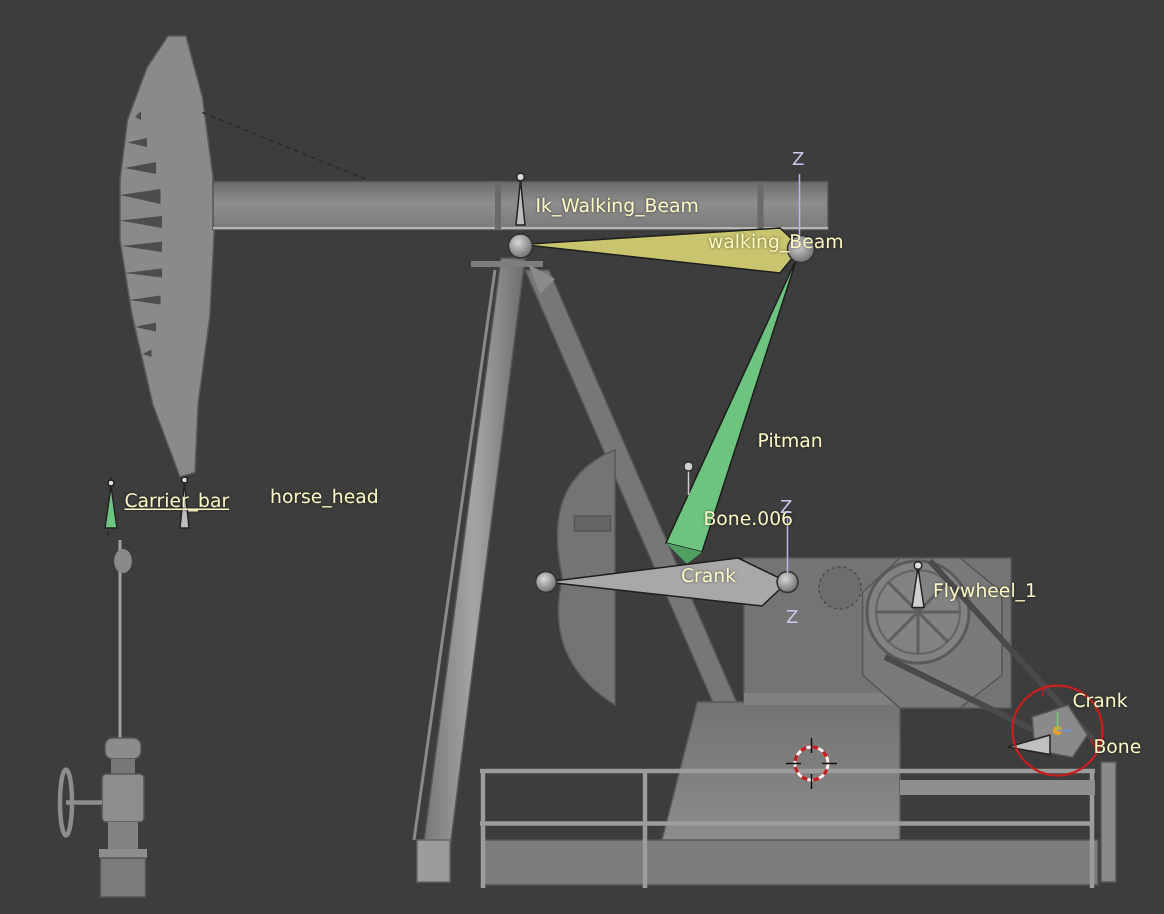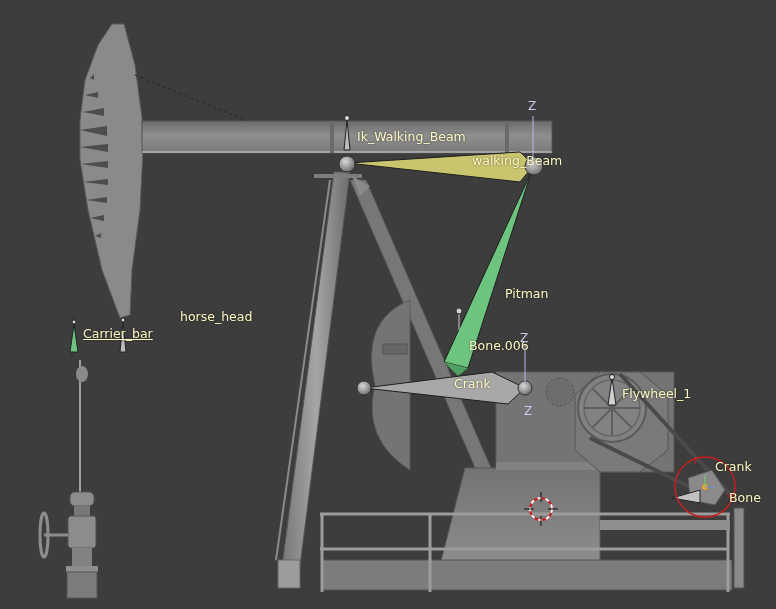--- a/index.html
+++ b/index.html
@@ -189,18 +189,18 @@
 
   <span class="bone-label" style="left:357px; top:131px;">Ik_Walking_Beam</span>
   <span class="bone-label" style="left:436px; top:155px;margin-left:36px;">walking_Beam</span>
   <span class="bone-label" style="left:505px; top:266px;margin-top:22px;">Pitman</span>
   <span class="bone-label" style="left:469px; top:340px;text-align:center;">Bone.006</span>
   <span class="bone-label" style="left:454px; top:378px;text-align:center;">Crank</span>
   <span class="bone-label" style="left:622px; top:388px;">Flywheel_1</span>
   <span class="bone-label" style="left:715px; top:461px;">Crank</span>
   <span class="bone-label" style="left:698px; top:492px;margin-left:31px;">Bone</span>
   <span class="bone-label" style="left:83px; top:328px;text-decoration:underline;">Carrier_bar</span>
-  <span class="bone-label" style="left:132px; top:311px;padding-left:48px;">horse_head</span>
+  <span class="bone-label" style="left:132px; top:325px;padding-left:48px;">horse_head</span>
 
   <span class="axis-label" style="left:528px; top:100px;">Z</span>
   <span class="axis-label" style="left:520px; top:332px;">Z</span>
   <span class="axis-label" style="left:524px; top:405px;">Z</span>
 </div>
 
 </body></html>

